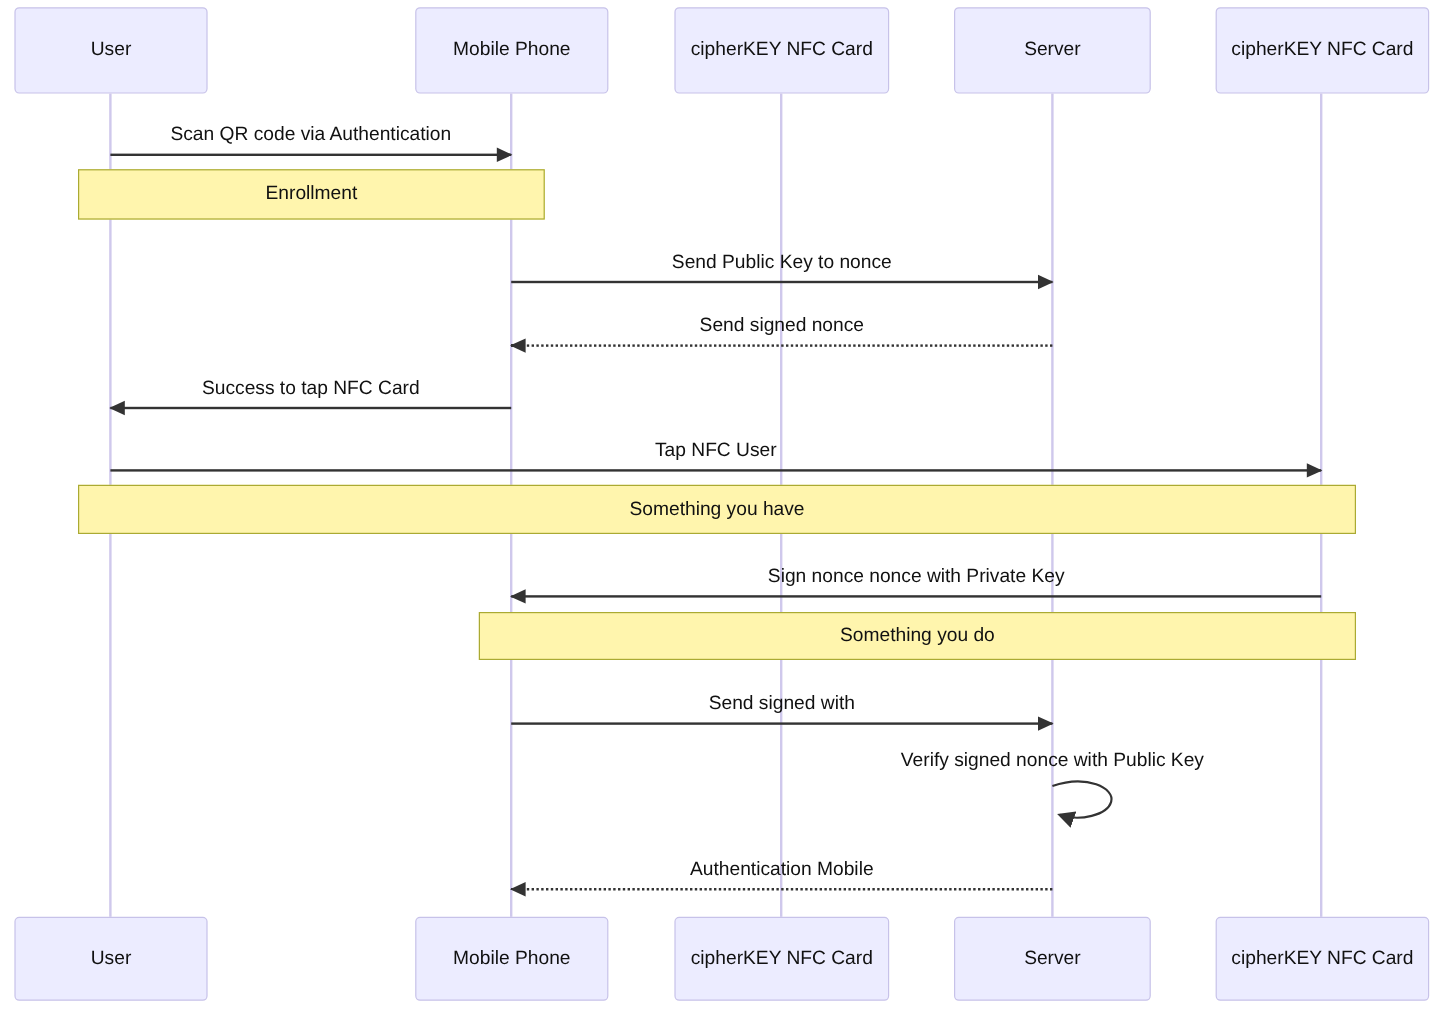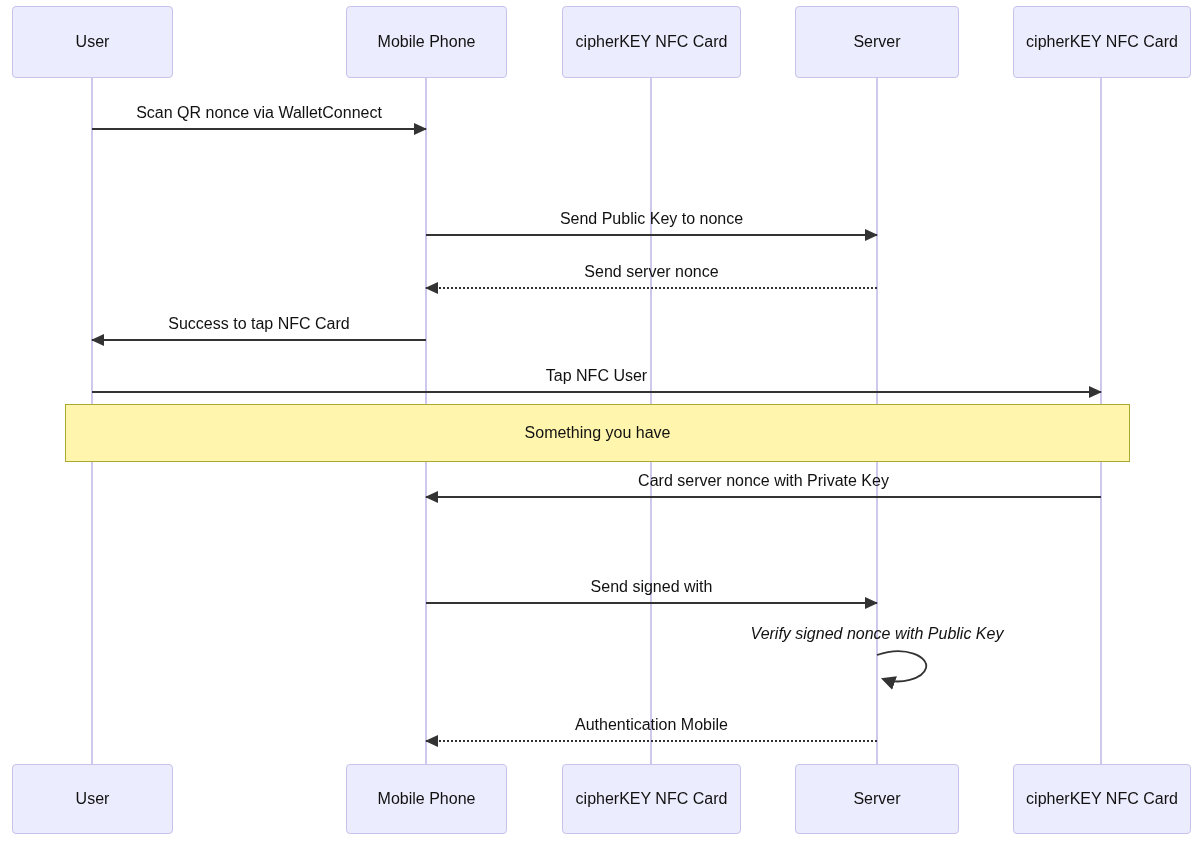--- a/index.html
+++ b/index.html
@@ -43,41 +43,40 @@
     left: 0; right: 0;
     bottom: 7px;
     text-align: center;
     font-size: 16px;
     white-space: nowrap;
     color: var(--text, #111);
   }
   .msg-label.centered {
     left: 50%; right: auto;
     transform: translateX(-50%);
-    font-style: italic;
   }
   .line {
     position: absolute;
     left: 0; right: 0; top: -1px;
     border-top: 2px solid var(--arrow, #333);
   }
   .line.dashed { border-top-style: dotted; }
   .arrow {
     position: absolute;
     top: -6px;
     width: 0; height: 0;
     border-top: 6px solid transparent;
     border-bottom: 6px solid transparent;
   }
   .arrow.right { right: -1px; border-left: 13px solid var(--arrow, #333); }
   .arrow.left  { left: -1px;  border-right: 13px solid var(--arrow, #333); }
 
   .note {
     position: absolute;
-    height: 58px;
+    height: 41px;
     background: var(--note-fill, #FFF5AD);
     border: 1px solid var(--note-border, #AAAA33);
     display: flex;
     align-items: center;
     justify-content: center;
     font-size: 16px;
     color: var(--text, #111);
   }
 
   .selfloop { position: absolute; overflow: visible; }
@@ -103,34 +102,37 @@
       <span>cipherKEY NFC Card</span>
     </div>
   <div class="actor top" style="left:795px;width:164px">
       <span>Server</span>
     </div>
   <div class="actor top" style="left:1013px;width:178px">
       <span>cipherKEY NFC Card</span>
     </div>
 
   <div class="msg" style="left:92px;top:129px;width:334px">
-    <div class="msg-label">Scan QR nonce via WalletConnect</div>
-    <div class="line"></div>
-    <div class="arrow right"></div>
-  </div>
-
+    <div class="msg-label">Scan QR code via Authentication</div>
+    <div class="line"></div>
+    <div class="arrow right"></div>
+  </div>
+
+  <div class="note" style="left:65px;top:141px;width:389px;height:42px">
+    <span>Enrollment</span>
+  </div>
 
   <div class="msg" style="left:426px;top:235px;width:451px">
     <div class="msg-label">Send Public Key to nonce</div>
     <div class="line"></div>
     <div class="arrow right"></div>
   </div>
 
   <div class="msg" style="left:426px;top:288px;width:451px">
-    <div class="msg-label">Send server nonce</div>
+    <div class="msg-label">Send signed nonce</div>
     <div class="line dashed"></div>
     <div class="arrow left"></div>
   </div>
 
   <div class="msg" style="left:92px;top:340px;width:334px">
     <div class="msg-label">Success to tap NFC Card</div>
     <div class="line"></div>
     <div class="arrow left"></div>
   </div>
 
@@ -138,25 +140,28 @@
     <div class="msg-label">Tap NFC User</div>
     <div class="line"></div>
     <div class="arrow right"></div>
   </div>
 
   <div class="note" style="left:65px;top:404px;width:1065px">
     <span>Something you have</span>
   </div>
 
   <div class="msg" style="left:426px;top:497px;width:675px">
-    <div class="msg-label">Card server nonce with Private Key</div>
-    <div class="line"></div>
-    <div class="arrow left"></div>
-  </div>
-
+    <div class="msg-label">Sign nonce nonce with Private Key</div>
+    <div class="line"></div>
+    <div class="arrow left"></div>
+  </div>
+
+  <div class="note" style="left:399px;top:510px;width:731px;height:40px">
+    <span>Something you do</span>
+  </div>
 
   <div class="msg" style="left:426px;top:603px;width:451px">
     <div class="msg-label">Send signed with</div>
     <div class="line"></div>
     <div class="arrow right"></div>
   </div>
 
   <div class="msg" style="left:739px;top:650px;width:276px">
     <div class="msg-label centered">Verify signed nonce with Public Key</div>
     <svg class="selfloop" style="left:137px;top:0;" width="56" height="38">

